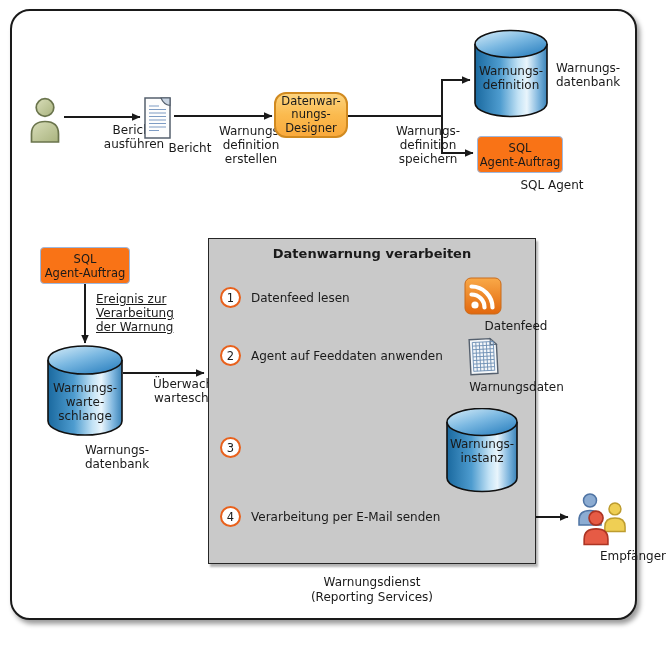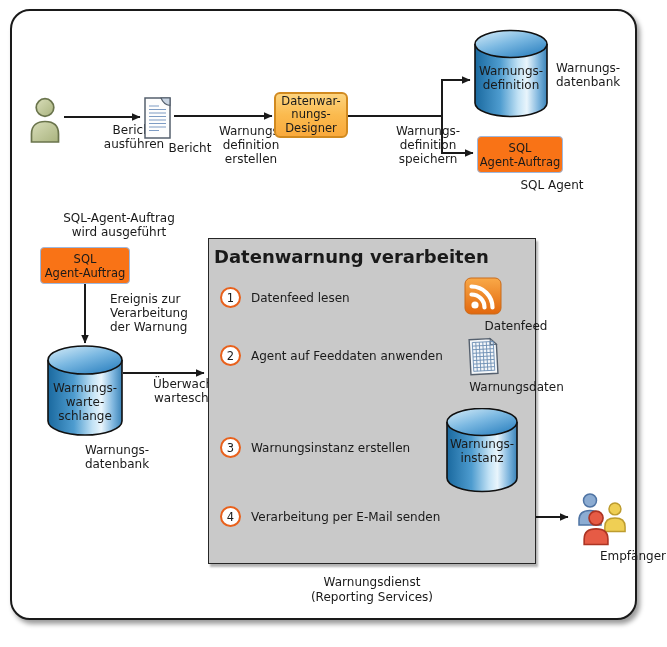--- a/index.html
+++ b/index.html
@@ -12,35 +12,35 @@
   .ctr{text-align:center;margin-left:32px;}
   .frame{
     left:10px;top:9px;width:627px;height:611px;box-sizing:border-box;
     border:2.5px solid #1a1a1a;border-radius:20px;background:#fff;
     box-shadow:3px 4px 5px rgba(0,0,0,0.40);
   }
   .overlay{left:0;top:0;pointer-events:none;}
   .designer-box{
     left:274px;top:92px;width:74px;height:46px;box-sizing:border-box;
     background:linear-gradient(180deg,#FDD47E 0%,#FBBA4E 50%,#F9A93C 100%);
-    border:2px solid #D18A20;border-radius:6px;
+    border:2px solid #D18A20;border-radius:12px;
     font-size:11.5px;line-height:13.5px;text-align:center;white-space:pre-line;
     display:flex;align-items:center;justify-content:center;
   }
   .sqlbox{
     box-sizing:border-box;background:#f97316;border:1.5px solid #9DB8DF;border-radius:4px;
     font-size:11.5px;line-height:14px;text-align:center;white-space:pre-line;
     display:flex;align-items:center;justify-content:center;
   }
   .graybox{
     left:208px;top:238px;width:328px;height:326px;box-sizing:border-box;
     background:#C9C9C9;border:1.5px solid #262626;
     box-shadow:2px 3px 2px rgba(0,0,0,0.30);
   }
-  .gray-title{left:208px;top:246px;width:328px;font-size:18px;font-weight:bold;padding-left:6px;}
+  .gray-title{left:208px;top:246px;width:328px;font-size:13px;font-weight:bold;text-align:center;}
   .stepcircle{
     left:220px;width:21px;height:21px;box-sizing:border-box;border-radius:50%;
     background:#fff;border:2.5px solid #E8611C;
     font-size:11.5px;display:flex;align-items:center;justify-content:center;
   }
   .steplabel{left:251px;font-size:12px;line-height:14px;white-space:nowrap;}
   .cyl-text{font-size:12px;line-height:14px;text-align:center;white-space:pre-line;}
   .footer{left:272px;top:575px;width:200px;font-size:12px;line-height:15px;text-align:center;white-space:pre-line;}
 </style>
 </head>
@@ -127,25 +127,23 @@
   </svg>
   <div class="abs cyl-text" style="left:474px;top:64px;width:74px;">Warnungs-
 definition</div>
   <div class="abs lbl" style="left:556px;top:61px;">Warnungs-
 datenbank</div>
 
   <div class="abs sqlbox" style="left:477px;top:136px;width:86px;height:37px;">SQL
 Agent-Auftrag</div>
   <div class="abs lbl ctr" style="left:477px;top:178px;width:86px;text-align:center;">SQL Agent</div>
 
-  <div class="abs lbl ctr" style="left:26px;top:211px;width:122px;">SQL-Agent-Auftrag
-wird ausgeführt</div>
   <div class="abs sqlbox" style="left:40px;top:247px;width:90px;height:37px;">SQL
 Agent-Auftrag</div>
-  <div class="abs lbl" style="left:110px;top:292px;">Ereignis zur
+  <div class="abs lbl" style="left:96px;top:292px;text-decoration:underline;">Ereignis zur
 Verarbeitung
 der Warnung</div>
 
   <svg class="abs" style="left:47px;top:345px;" width="76" height="92" viewBox="0 0 76 92">
     <path d="M1 15 V76 A37 14 0 0 0 75 76 V15" fill="url(#cylBody)" stroke="#101010" stroke-width="1.6"></path>
     <ellipse cx="38" cy="15" rx="37" ry="14" fill="url(#cylTop)" stroke="#101010" stroke-width="1.6"></ellipse>
   </svg>
   <div class="abs cyl-text" style="left:47px;top:381px;width:76px;">Warnungs-
 warte-
 schlange</div>
@@ -163,21 +161,20 @@
   <div class="abs steplabel" style="top:291px;">Datenfeed lesen</div>
 
   <div class="abs stepcircle" style="top:345px;">
       <span>2</span>
     </div>
   <div class="abs steplabel" style="top:349px;">Agent auf Feeddaten anwenden</div>
 
   <div class="abs stepcircle" style="top:437px;">
       <span>3</span>
     </div>
-  <div class="abs steplabel" style="top:441px;">Warnungsinstanz erstellen</div>
 
   <div class="abs stepcircle" style="top:506px;">
       <span>4</span>
     </div>
   <div class="abs steplabel" style="top:510px;">Verarbeitung per E-Mail senden</div>
 
   <svg class="abs" style="left:464px;top:277px;" width="38" height="38" viewBox="0 0 38 38">
     <rect x="1" y="1" width="36" height="36" rx="6" fill="url(#rssGrad)" stroke="#C96A1A" stroke-width="1"></rect>
     <circle cx="11" cy="28" r="3.6" fill="#fff"></circle>
     <path d="M7.5 17.5 A13 13 0 0 1 20.5 30.5" stroke="#fff" stroke-width="4.2" fill="none" stroke-linecap="round"></path>

